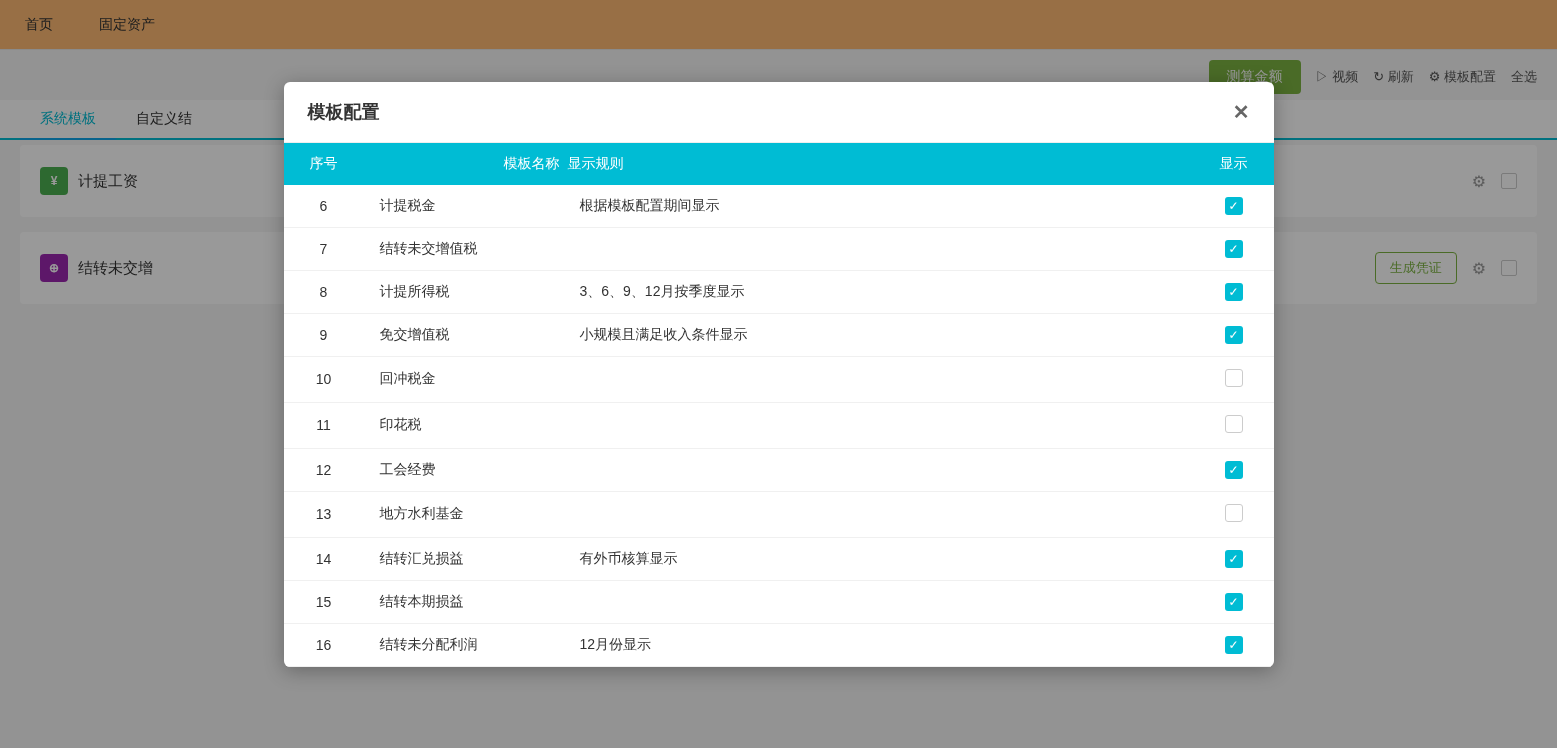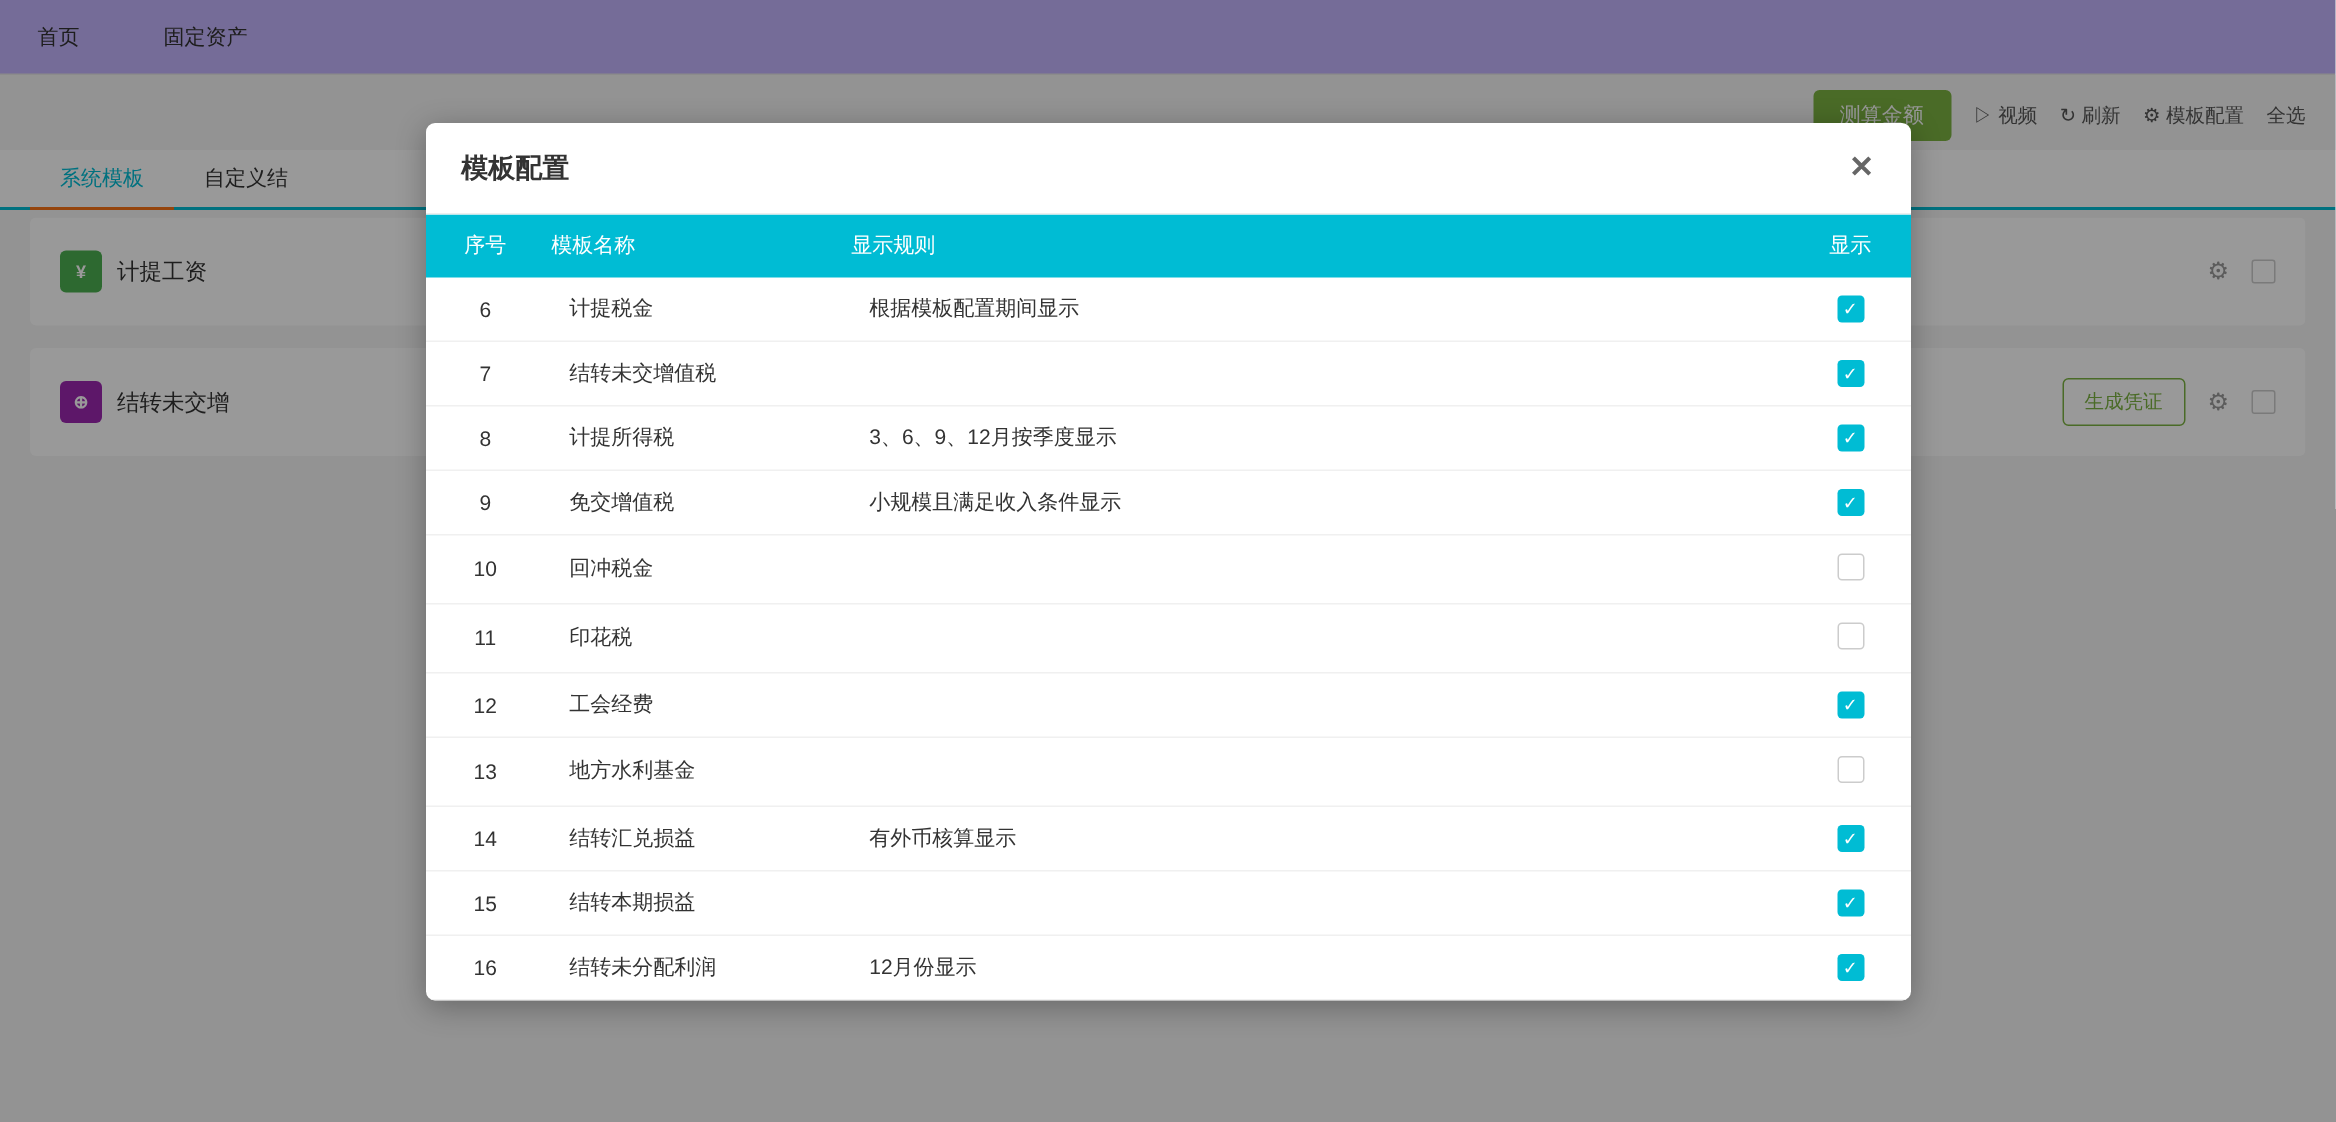--- a/index.html
+++ b/index.html
@@ -17,26 +17,26 @@
     .bg-page {
       width: 100%;
       height: 100%;
       background: #f5f5f5;
       position: absolute;
       top: 0; left: 0;
     }
 
     
     .top-nav {
-      background: #c4b5fd;
+      background: #fdba74;
       height: 50px;
       display: flex;
       align-items: center;
       padding: 0 20px;
-      gap: 46px;
+      gap: 36px;
       border-bottom: 1px solid #e8e8e8;
     }
     .nav-item {
       color: #333;
       font-size: 14px;
       cursor: pointer;
       padding: 0 5px;
     }
 
     
@@ -86,21 +86,21 @@
       padding: 0 20px;
     }
     .tab {
       padding: 10px 20px;
       cursor: pointer;
       color: #333;
       font-size: 14px;
     }
     .tab.active {
       color: #00bcd4;
-      border-bottom: 2px solid #f97316;
+      border-bottom: 2px solid #0ea5e9;
       margin-bottom: -2px;
     }
 
     
     .cards-area {
       position: absolute;
       top: 145px;
       left: 20px;
       right: 20px;
       bottom: 20px;
@@ -205,21 +205,21 @@
       padding: 12px 4px;
       font-weight: 500;
       font-size: 14px;
       text-align: center;
     }
     .modal-table thead th:first-child {
       width: 80px;
     }
     .modal-table thead th:nth-child(2) {
       width: 200px;
-      text-align: left;
+      text-align: right;
     }
     .modal-table thead th:nth-child(3) {
       text-align: left;
     }
     .modal-table thead th:nth-child(4) {
       width: 80px;
     }
     .modal-table tbody tr {
       border-bottom: 1px solid #f0f0f0;
     }

